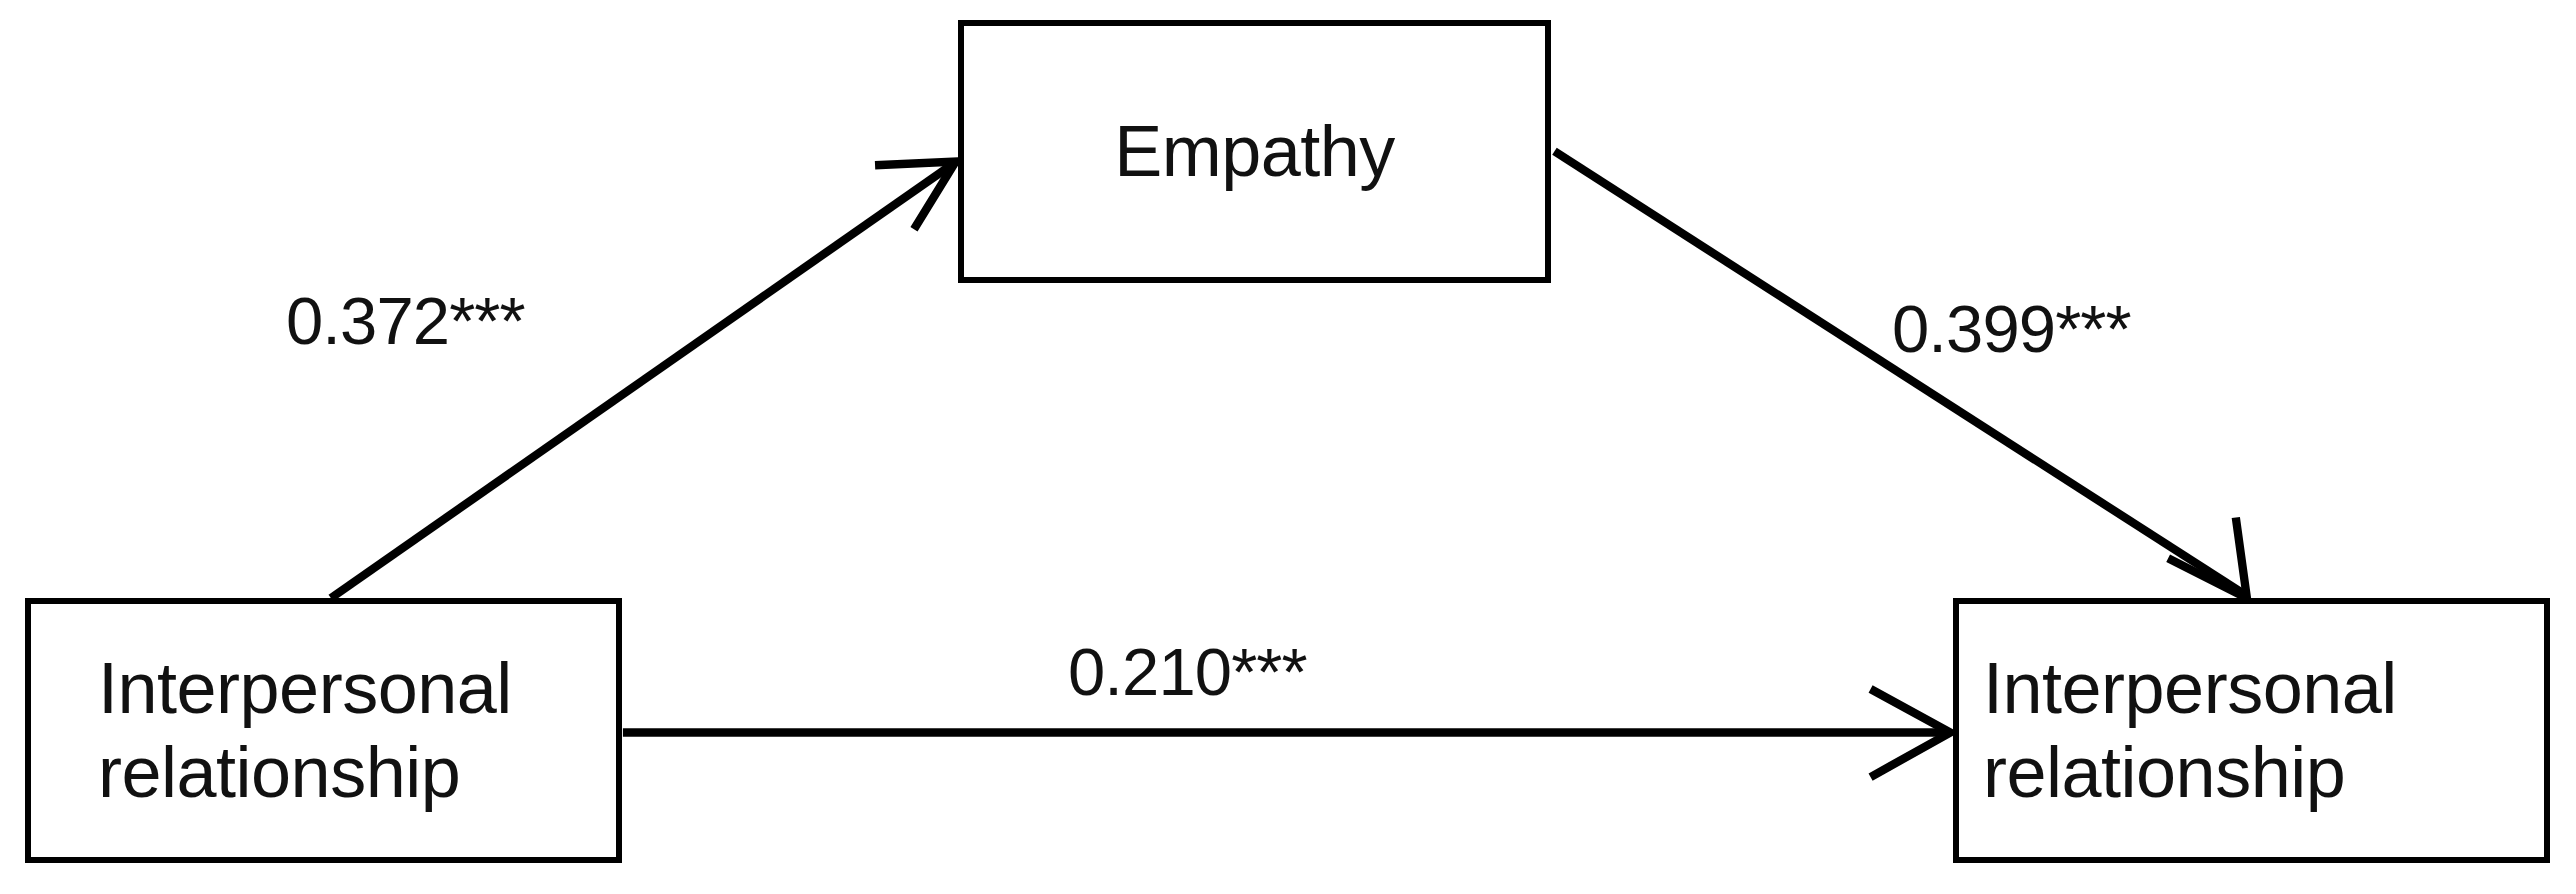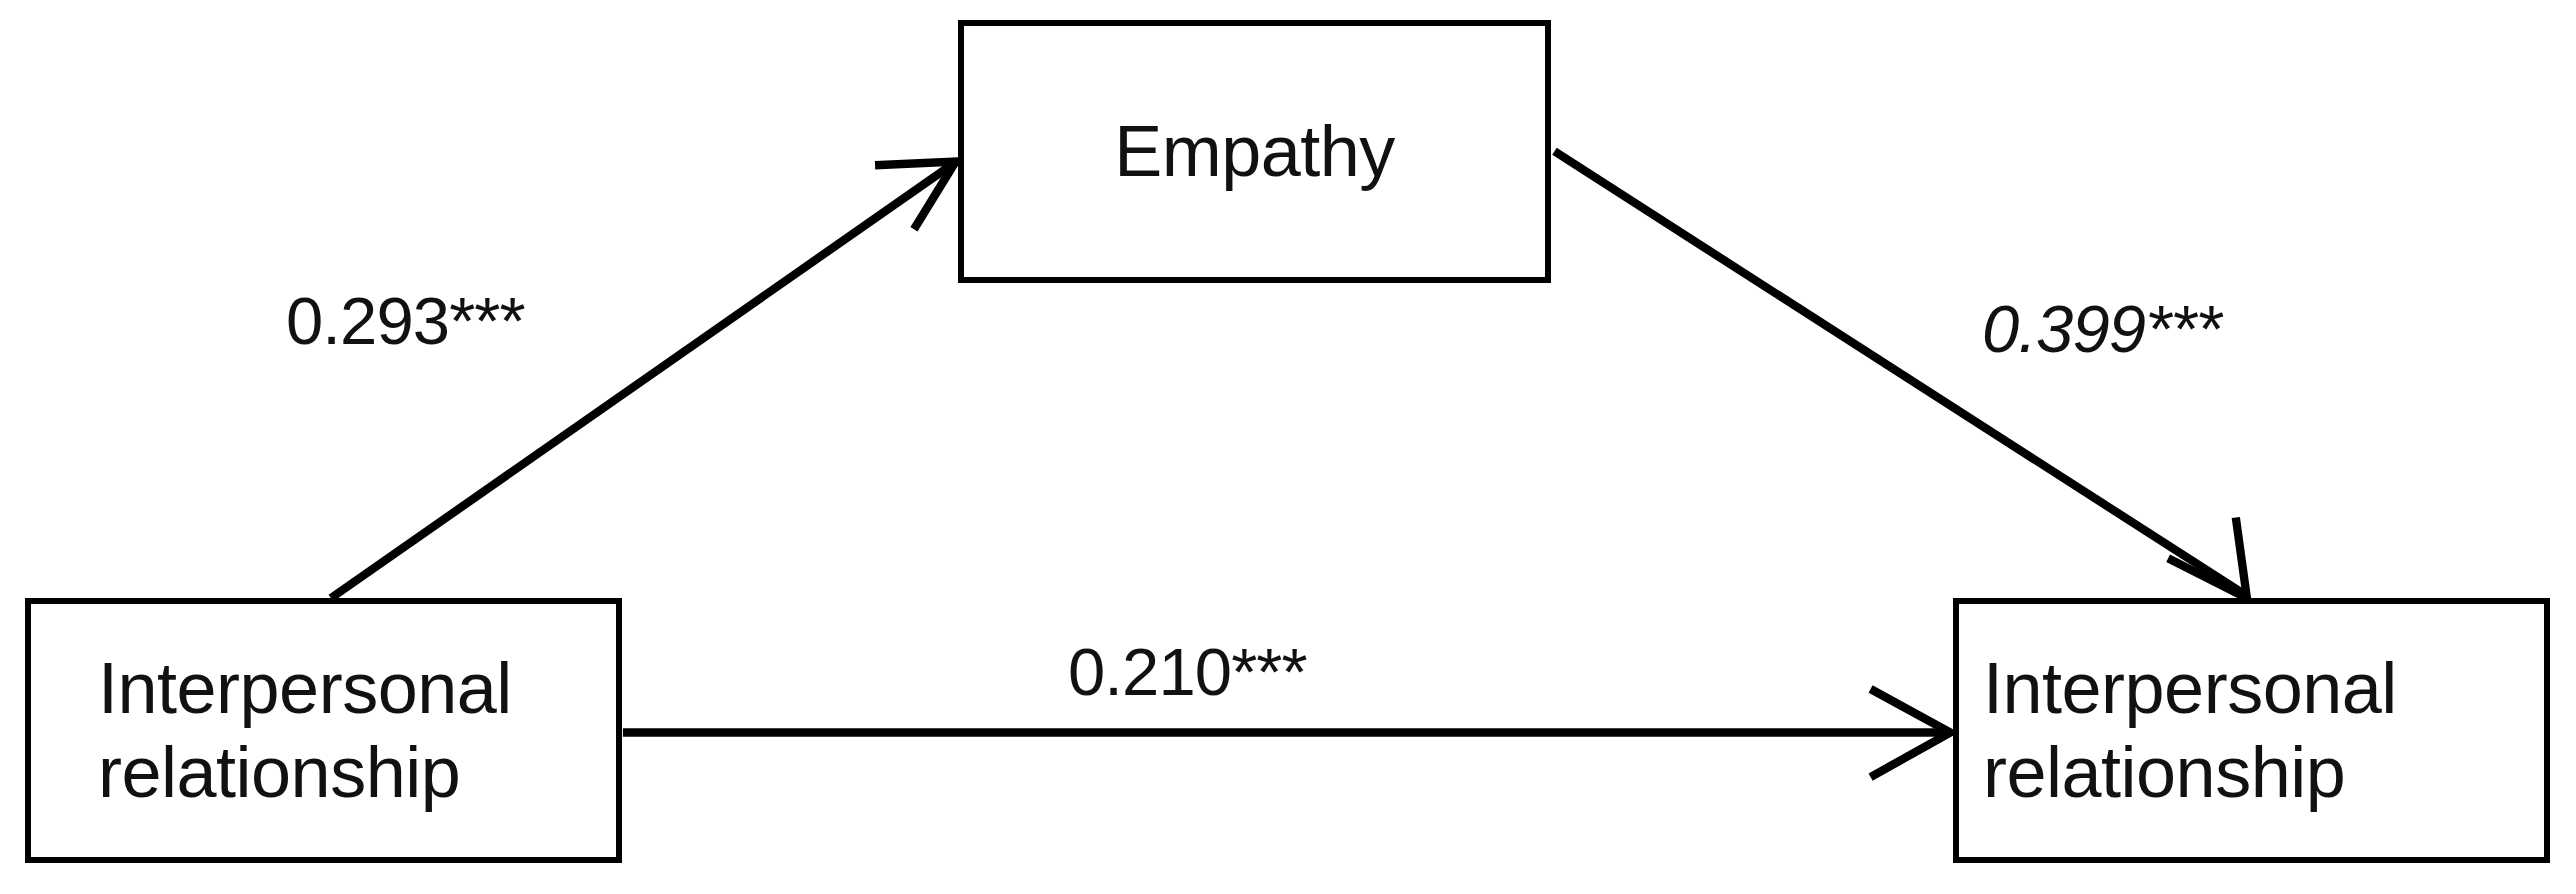--- a/index.html
+++ b/index.html
@@ -66,21 +66,21 @@
   .path-label {
     position: absolute;
     color: #111111;
     font-size: 67px;
     line-height: 1;
     white-space: nowrap;
     letter-spacing: -0.9px;
     z-index: 4;
   }
   #label-a  { left: 286px;  top: 287px; }
-  #label-b  { left: 1982px; top: 295px; font-style: italic; }
+  #label-b  { left: 1892px; top: 295px; }
   #label-c  { left: 1068px; top: 638px; }
   
   #edges {
     position: absolute;
     left: 0;
     top: 0;
     width: 2576px;
     height: 895px;
     z-index: 2;
   }
@@ -115,20 +115,20 @@
   <div id="node-predictor" class="node">
     <span class="node-label">Interpersonal
 relationship</span>
   </div>
 
   <div id="node-outcome" class="node">
     <span class="node-label">Interpersonal
 relationship</span>
   </div>
 
-  <div id="label-a" class="path-label">0.293***</div>
+  <div id="label-a" class="path-label">0.372***</div>
 
   <div id="label-b" class="path-label">0.399***</div>
 
   <div id="label-c" class="path-label">0.210***</div>
 
 </div>
 
 
 </body></html>

